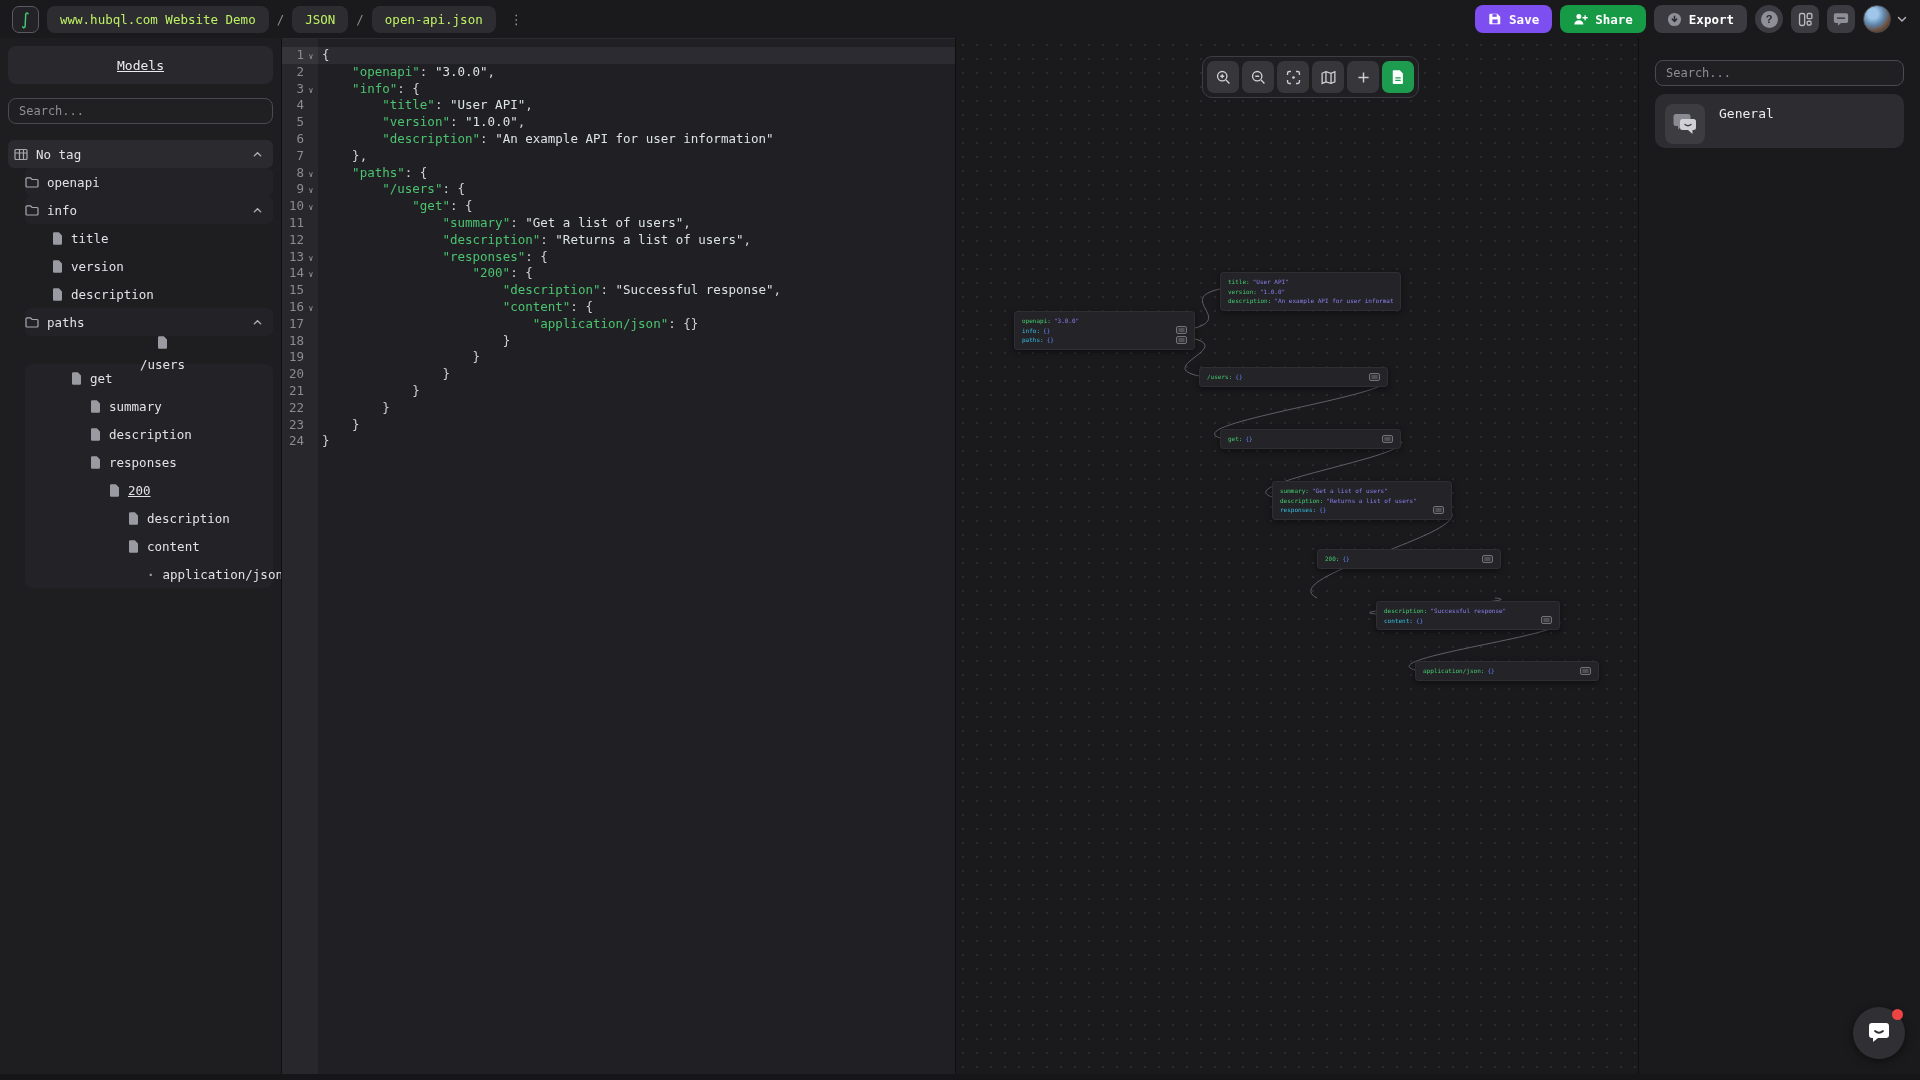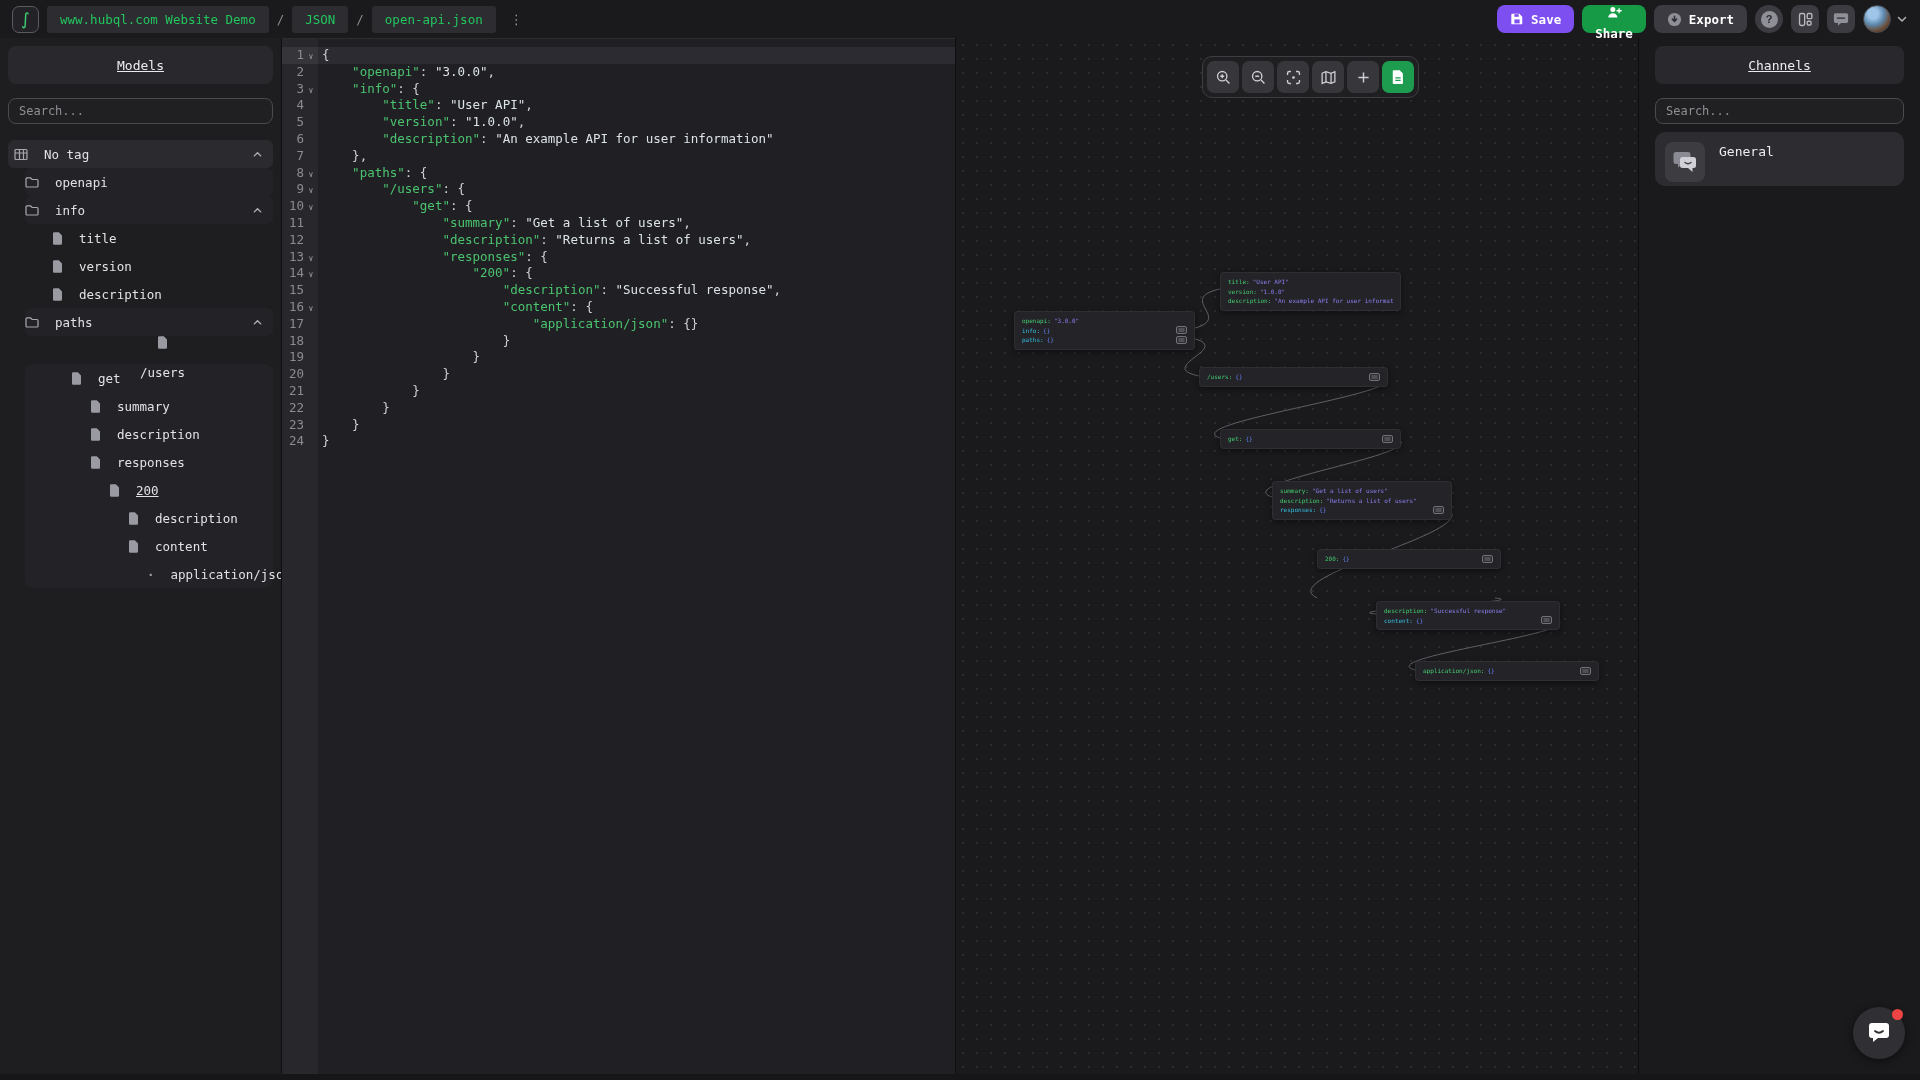--- a/index.html
+++ b/index.html
@@ -4,22 +4,22 @@
 <style>
   * { box-sizing: border-box; margin: 0; padding: 0; }
   html,body { width:1920px; height:1080px; overflow:hidden; background:#161618;
     font-family:"DejaVu Sans Mono", monospace; }
   
   .topbar { height:38px; display:flex; align-items:center; gap:8px; padding:0 12px;
     background:#1a1a1c; }
   .logo { width:27px; height:27px; border:1.5px solid #5a5a61; border-radius:7px;
     background:#232327; display:flex; align-items:center; justify-content:center;
     color:#3ecf73; font-size:17px; font-family:"DejaVu Sans", sans-serif; }
-  .bc-pill { background:#2d2d31; color:#22c55e; font-size:12.5px; padding:6px 13px;
-    border-radius:3px; white-space:nowrap; cursor:default; }
+  .bc-pill { background:#2d2d31; color:#bef264; font-size:12.5px; padding:6px 13px;
+    border-radius:8px; white-space:nowrap; cursor:default; }
   .bc-sep { color:#8a8a90; font-size:12.5px; padding:0 2px; }
   .bc-dots { color:#9a9aa0; font-size:13px; padding:0 6px; letter-spacing:0; }
   .tb-spacer { flex:1; }
   .tb-btn { height:28px; display:flex; align-items:center; gap:7px; padding:0 13px;
     border:none; border-radius:8px; color:#fff; font-size:12.5px; font-weight:700;
     font-family:"DejaVu Sans Mono", monospace; cursor:pointer; }
   .tb-round { width:28px; height:28px; border:none; border-radius:50%;
     background:#3b3b41; display:flex; align-items:center; justify-content:center; cursor:pointer; }
   .q-glyph { width:17px; height:17px; border-radius:50%; background:#8f8f98; color:#2a2a2e;
     font-size:11px; font-weight:700; display:flex; align-items:center; justify-content:center; }
@@ -34,21 +34,21 @@
   .sidebar { width:282px; background:#1e1e21; border-right:1px solid #0f0f10;
     padding:8px; overflow:hidden; }
   .panel-title { background:#29292d; border-radius:8px; height:38px; display:flex;
     align-items:center; justify-content:center; color:#ececf0; font-size:13px;text-decoration:underline; }
   .search { margin-top:14px; width:100%; height:26px; background:#202023;
     border:1px solid #4a4a50; border-radius:8px; padding:0 10px; color:#c8c8cc;
     font-size:12px; font-family:"DejaVu Sans Mono", monospace; outline:none; }
   .search::placeholder { color:#8e8e95; }
   
   .tree { margin-top:16px; }
-  .trow { height:28px; display:flex; align-items:center; gap:16px; color:#e2e2e6;
+  .trow { height:28px; display:flex; align-items:center; gap:8px; color:#e2e2e6;
     font-size:12.5px; border-radius:6px; cursor:pointer; white-space:nowrap; }
   .trow.header { background:#2b2b2f; }
   .trow.section { background:#232327; margin-left:17px; }
   .tpanel { background:#232327; border-radius:8px; margin-left:17px; }
   .tpanel .trow { background:transparent; }
   .chev { margin-left:auto; margin-right:10px; display:flex; }
   .tdot { color:#9a9aa2; font-weight:700; }
   
   .editor { width:673px; position:relative; overflow:hidden; padding-top:8px;
     background:linear-gradient(90deg,#28282c 0,#28282c 36px,#202024 36px);
@@ -115,21 +115,21 @@
     <span style="display:flex;">
       <svg width="14" height="14" viewBox="0 0 16 16">
           <path d="M2.5 2h8.2L14 5.3V13a1 1 0 0 1-1 1H2.5a1 1 0 0 1-1-1V3a1 1 0 0 1 1-1z" fill="#fff"></path>
           <rect x="5" y="8.5" width="6" height="4.5" fill="#7e4ff0"></rect>
           <rect x="5" y="2.5" width="5" height="3" fill="#7e4ff0"></rect>
         </svg>
     </span>
     <span>Save</span>
   </button>
 
-  <button class="tb-btn" style="background:#169a46;flex-direction:column;">
+  <button class="tb-btn" style="background:#169a46;">
     <span style="display:flex;">
       <svg width="15" height="14" viewBox="0 0 18 16">
           <circle cx="7" cy="5" r="3" fill="#fff"></circle>
           <path d="M1.5 14.5c0-3 2.5-5 5.5-5s5.5 2 5.5 5z" fill="#fff"></path>
           <path d="M14.5 4v5M12 6.5h5" stroke="#fff" stroke-width="1.6" stroke-linecap="round"></path>
         </svg>
     </span>
     <span>Share</span>
   </button>
 
@@ -619,21 +619,20 @@
       <button class="gt-btn green">
         <svg width="16" height="16" viewBox="0 0 18 18">
             <path d="M4 1.5h7l3.5 3.5v11a.9.9 0 0 1-.9.9H4a.9.9 0 0 1-.9-.9v-13.6a.9.9 0 0 1 .9-.9z" fill="#fff"></path>
             <path d="M6 10h6M6 12.8h6" stroke="#1d9b4e" stroke-width="1.4"></path>
           </svg>
       </button>
     </div>
   </section>
 
   <aside class="rightbar">
-    <div class="panel-title">Channels</div>
     <input class="search" placeholder="Search..." style="">
     <div id="channels" style="margin-top:6px;">
         <div class="chan-card">
           <div class="chan-ic">
             <svg width="24" height="22" viewBox="0 0 24 22">
               <path d="M3 1h12a2.5 2.5 0 0 1 2.5 2.5v7A2.5 2.5 0 0 1 15 13H9l-4 3.5V13H3A2.5 2.5 0 0 1 .5 10.5v-7A2.5 2.5 0 0 1 3 1z" fill="#8a8a92"></path>
               <path d="M9.5 6h11a2.5 2.5 0 0 1 2.5 2.5v6a2.5 2.5 0 0 1-2.5 2.5h-1v4l-4.5-4h-5.5A2.5 2.5 0 0 1 7 14.5v-6A2.5 2.5 0 0 1 9.5 6z" fill="#d0d0d6"></path>
               <path d="M12 11.5q3 2.4 6 0" stroke="#3c3c41" stroke-width="1.4" fill="none" stroke-linecap="round"></path>
             </svg>
           </div>

